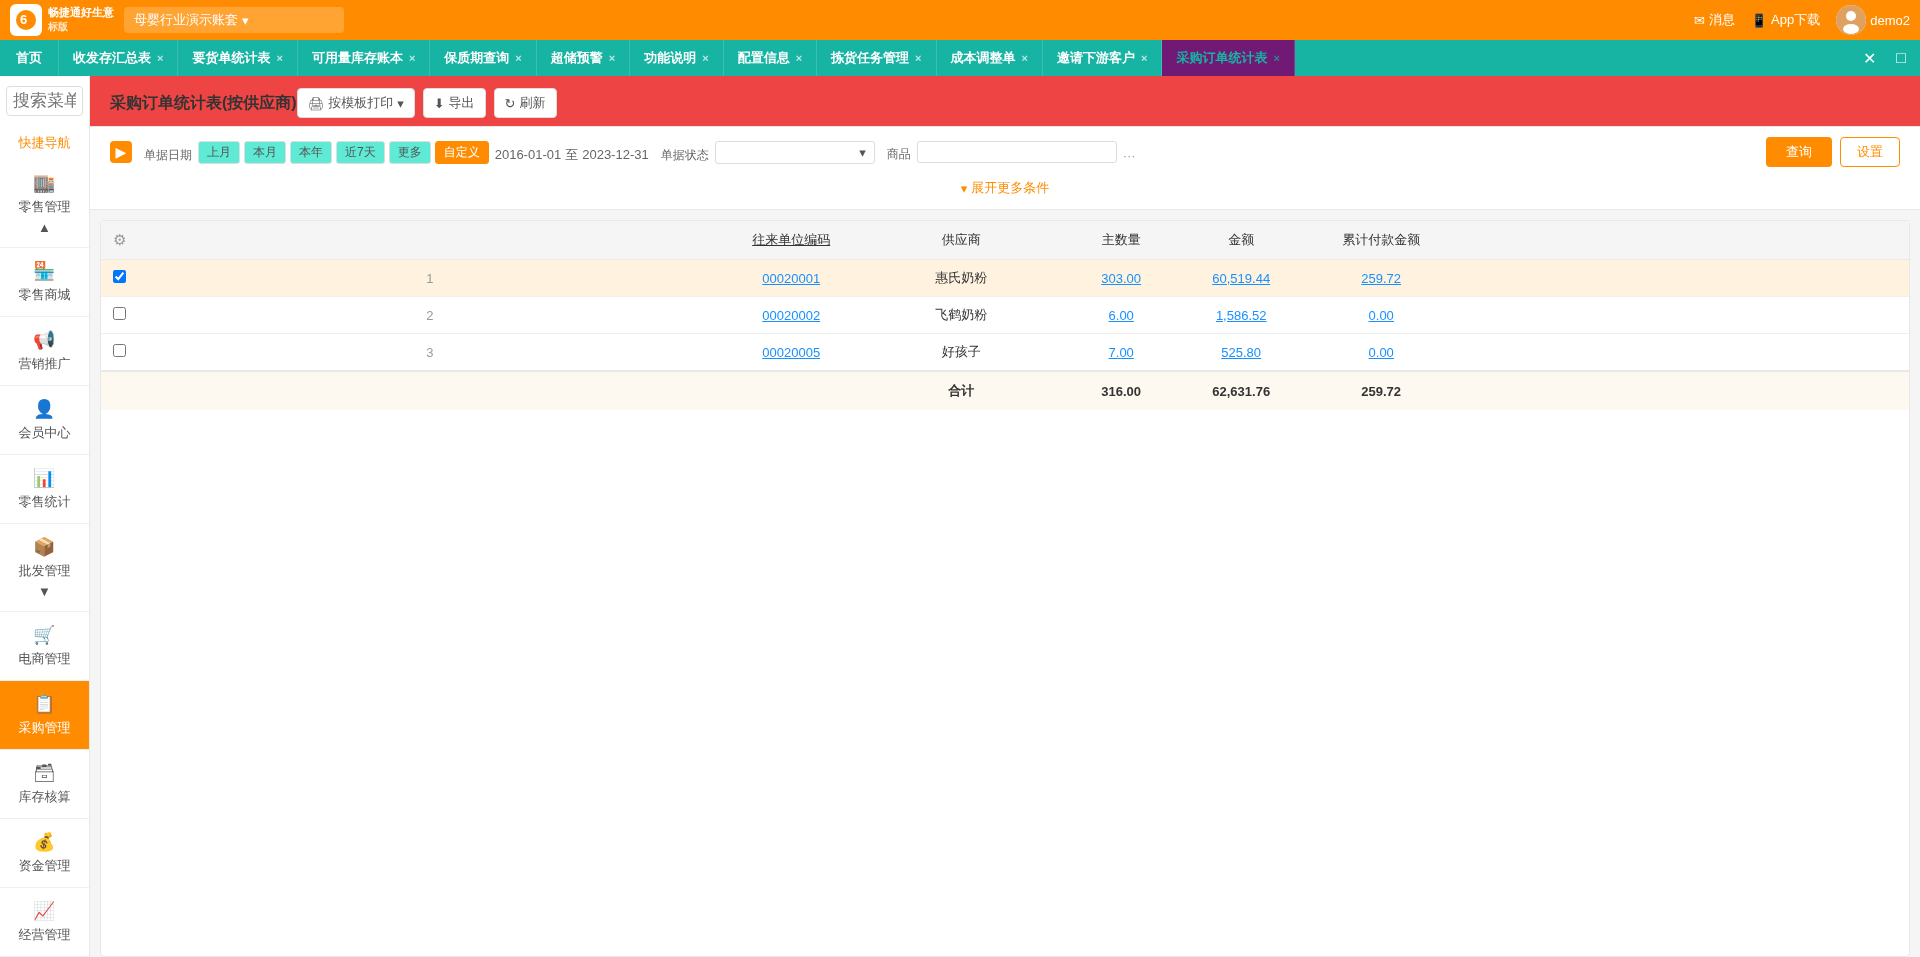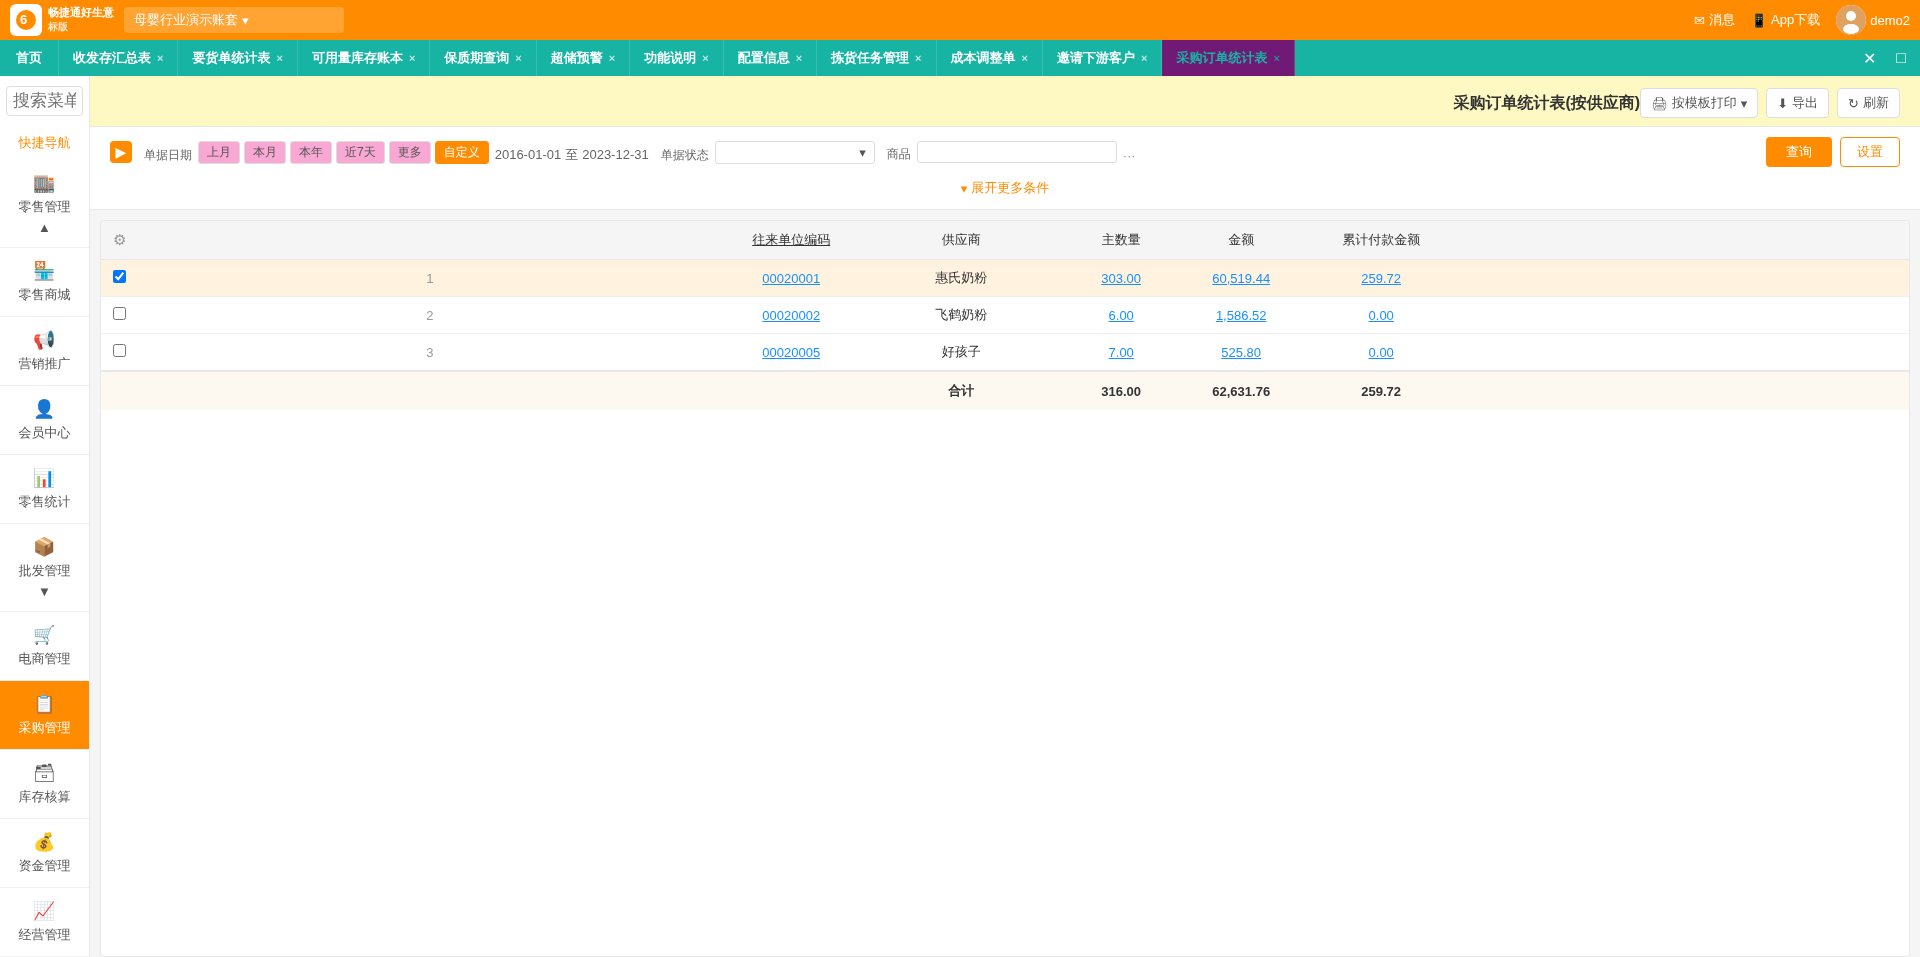--- a/index.html
+++ b/index.html
@@ -34,34 +34,34 @@
     .sidebar-item.active { background: #ff8c00; color: white; }
     .sidebar-item .s-icon { font-size: 18px; }
     .sidebar-search { padding: 10px 6px; }
     .sidebar-search input { width: 100%; padding: 4px 6px; border: 1px solid #ddd; border-radius: 4px; font-size: 17px; outline: none; }
     .sidebar-nav-btn { display: flex; align-items: center; justify-content: center; padding: 8px 4px; cursor: pointer; color: #ff8c00; font-size: 12px; gap: 4px; }
 
     
     .content { flex: 1; display: flex; flex-direction: column; overflow: hidden; background: #f5f5f5; }
 
     
-    .page-header { background: #fef9c3; padding: 12px 20px 8px; border-bottom: 1px solid #e8e8e8; flex-shrink: 0; display: flex; align-items: center; justify-content: flex-end; }
+    .page-header { background: #ef4444; padding: 12px 20px 8px; border-bottom: 1px solid #e8e8e8; flex-shrink: 0; display: flex; align-items: center; justify-content: flex-start; }
     .page-title { font-size: 16px; font-weight: bold; color: #333; }
     .page-actions { display: flex; align-items: center; gap: 8px; }
     .btn-template { display: flex; align-items: center; gap: 4px; padding: 5px 10px; border: 1px solid #ddd; border-radius: 4px; background: white; cursor: pointer; font-size: 12px; color: #555; }
     .btn-export { display: flex; align-items: center; gap: 4px; padding: 5px 10px; border: 1px solid #ddd; border-radius: 4px; background: white; cursor: pointer; font-size: 12px; color: #555; }
     .btn-refresh { display: flex; align-items: center; gap: 4px; padding: 5px 10px; border: 1px solid #ddd; border-radius: 4px; background: white; cursor: pointer; font-size: 12px; color: #555; }
 
     
     .filter-bar { background: white; padding: 10px 20px; border-bottom: 1px solid #e8e8e8; flex-shrink: 0; }
     .filter-row { display: flex; align-items: center; gap: 12px; flex-wrap: wrap; }
     .filter-group { display: flex; align-items: flex-end; gap: 6px; }
     .filter-label { color: #666; font-size: 12px; white-space: nowrap; }
     .filter-date-btns { display: flex; gap: 4px; }
-    .filter-date-btn { padding: 2px 8px; border: 1px solid #ddd; border-radius: 3px; background: #f9a8d4; cursor: pointer; font-size: 12px; color: #555; }
+    .filter-date-btn { padding: 2px 8px; border: 1px solid #ddd; border-radius: 3px; background: #5eead4; cursor: pointer; font-size: 12px; color: #555; }
     .filter-date-btn.custom { background: #ff8c00; color: white; border-color: #ff8c00; }
     .filter-date-range { display: flex; align-items: center; gap: 4px; font-size: 12px; color: #666; }
     .filter-select { display: flex; align-items: center; gap: 4px; border: 1px solid #ddd; border-radius: 3px; padding: 3px 8px; background: white; cursor: pointer; font-size: 12px; color: #555; min-width: 120px; justify-content: space-between; }
     .filter-input { border: 1px solid #ddd; border-radius: 3px; padding: 3px 8px; font-size: 12px; outline: none; width: 200px; }
     .filter-toggle-btn { display: flex; align-items: center; gap: 4px; cursor: pointer; font-size: 12px; color: #ff8c00; justify-content: center; padding: 6px 0 2px; }
     .btn-search { background: #ff8c00; color: white; border: none; border-radius: 4px; padding: 6px 20px; cursor: pointer; font-size: 13px; }
     .btn-setting { background: white; color: #ff8c00; border: 1px solid #ff8c00; border-radius: 4px; padding: 5px 16px; cursor: pointer; font-size: 13px; }
     .filter-expand-arrow { display: inline-flex; align-items: center; justify-content: center; width: 22px; height: 22px; background: #ff8c00; border-radius: 4px; color: white; cursor: pointer; font-size: 14px; flex-shrink: 0; }
 
     

